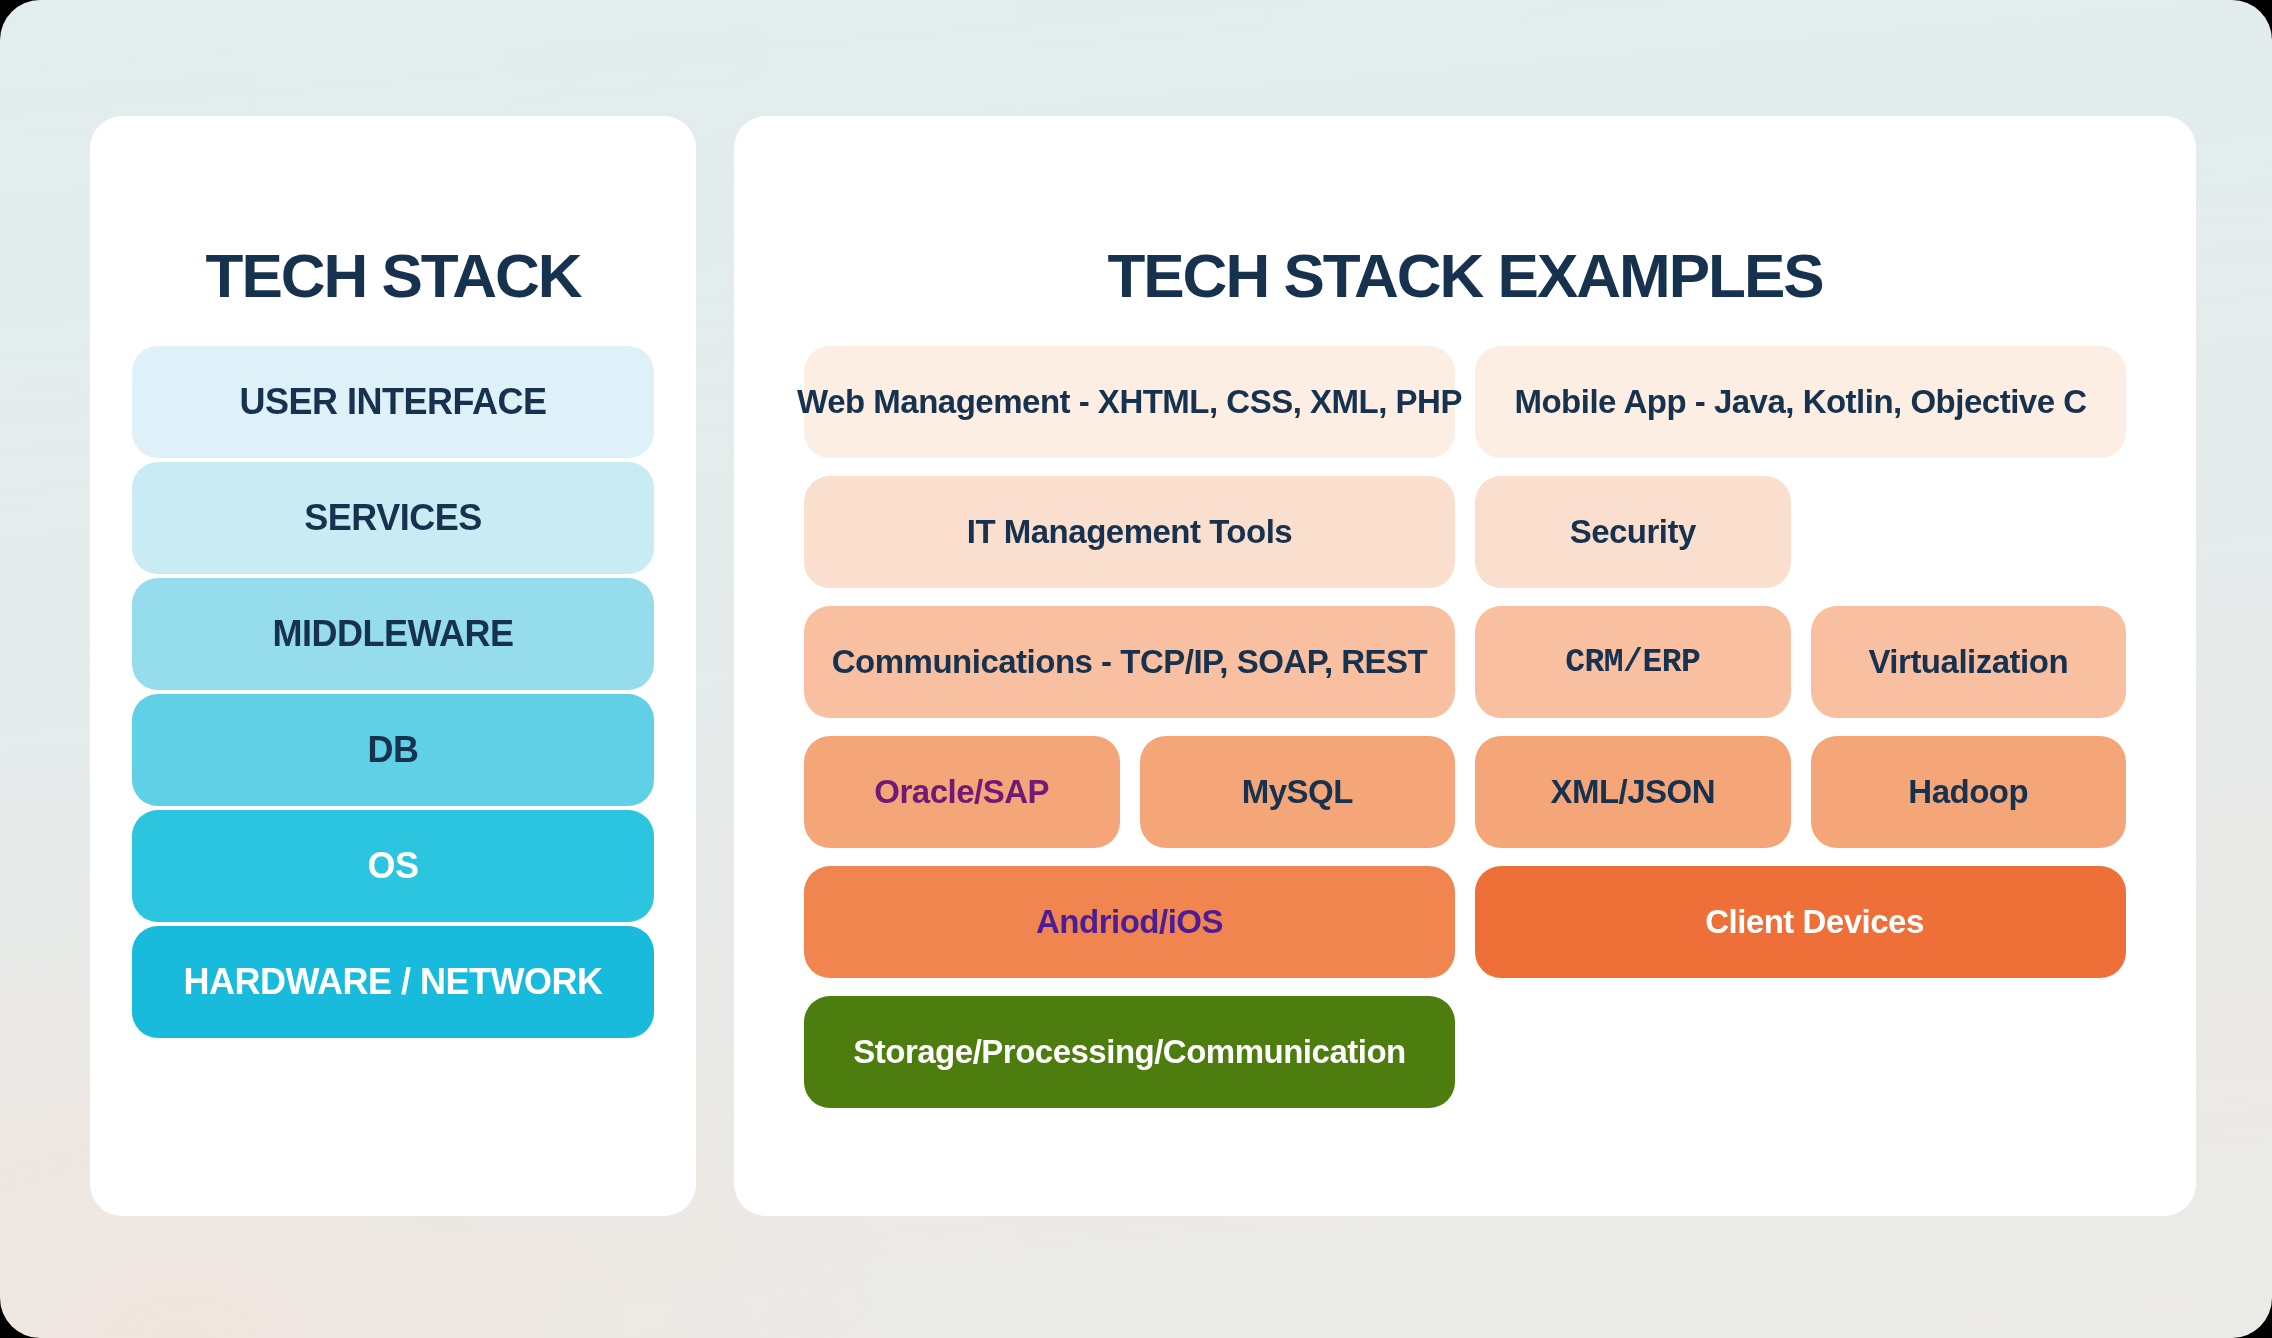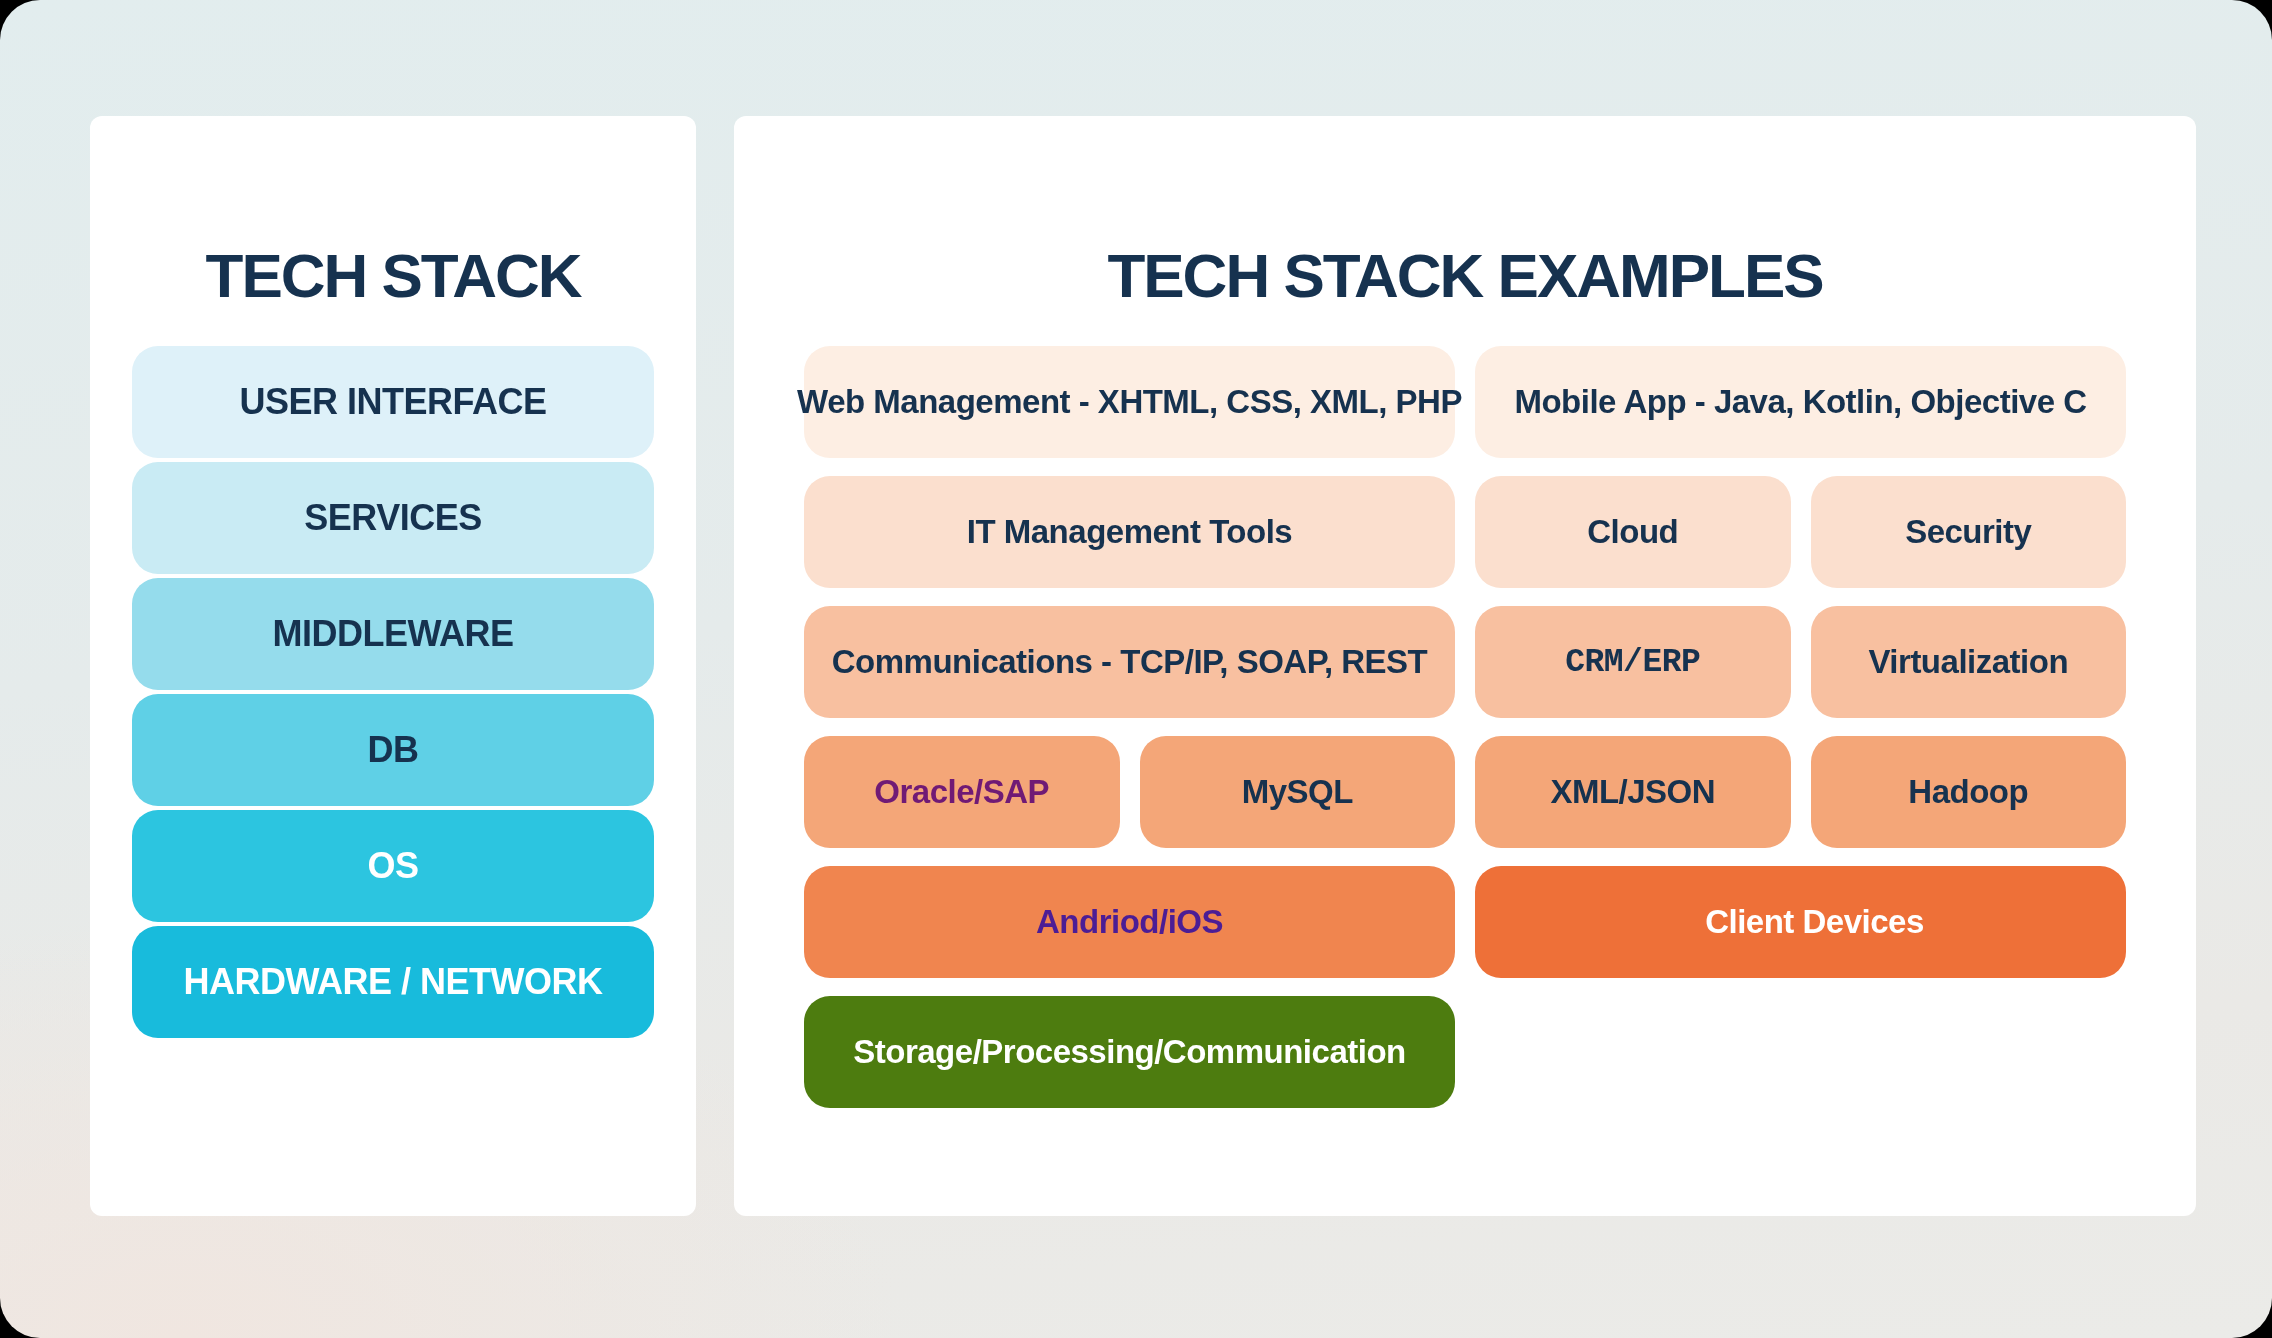--- a/index.html
+++ b/index.html
@@ -16,21 +16,21 @@
     background:
       radial-gradient(ellipse 1200px 700px at 8% 100%, #f0e6e0 0%, rgba(240,230,224,0) 60%),
       linear-gradient(175deg, #e2edee 0%, #e5ebeb 45%, #eae9e6 78%, #ebebe8 100%);
     overflow: hidden;
   }
   .panel {
     position: absolute;
     top: 116px;
     height: 1100px;
     background: #ffffff;
-    border-radius: 12px;
+    border-radius: 32px;
     box-sizing: border-box;
   }
   .panel.left  { left: 90px;  width: 606px;  padding: 0 42px; }
   .panel.right { left: 734px; width: 1462px; padding: 0 70px; }
   .panel h1 {
     margin: 128px 0 0 0;
     height: 64px;
     line-height: 64px;
     text-align: center;
     font-size: 62px;
@@ -93,21 +93,20 @@
   </div>
 
   <div class="panel right">
     <h1>TECH STACK EXAMPLES</h1>
     <div class="grid">
 
       <div class="cell s2" style="background-color: rgb(253, 238, 227); color: rgb(22, 50, 79);">Web Management - XHTML, CSS, XML, PHP</div>
       <div class="cell s2" style="background-color: rgb(253, 238, 227); color: rgb(22, 50, 79);">Mobile App - Java, Kotlin, Objective C</div>
 
       <div class="cell s2" style="background-color: rgb(251, 223, 206); color: rgb(22, 50, 79);">IT Management Tools</div>
-      <div class="cell s1" style="background-color: rgb(251, 223, 206); color: rgb(22, 50, 79);">Cloud</div>
       <div class="cell s1" style="background-color: rgb(251, 223, 206); color: rgb(22, 50, 79);">Security</div>
 
       <div class="cell s2" style="background-color: rgb(248, 192, 160); color: rgb(22, 50, 79);">Communications - TCP/IP, SOAP, REST</div>
       <div class="cell s1" style="background-color: rgb(248, 192, 160); color: rgb(22, 50, 79); font-family: Liberation Mono, monospace;">CRM/ERP</div>
       <div class="cell s1" style="background-color: rgb(248, 192, 160); color: rgb(22, 50, 79);">Virtualization</div>
 
       <div class="cell s1" style="background-color: rgb(244, 166, 120); color: #701a75;">Oracle/SAP</div>
       <div class="cell s1" style="background-color: rgb(244, 166, 120); color: rgb(22, 50, 79);">MySQL</div>
       <div class="cell s1" style="background-color: rgb(244, 166, 120); color: rgb(22, 50, 79);">XML/JSON</div>
       <div class="cell s1" style="background-color: rgb(244, 166, 120); color: rgb(22, 50, 79);">Hadoop</div>

